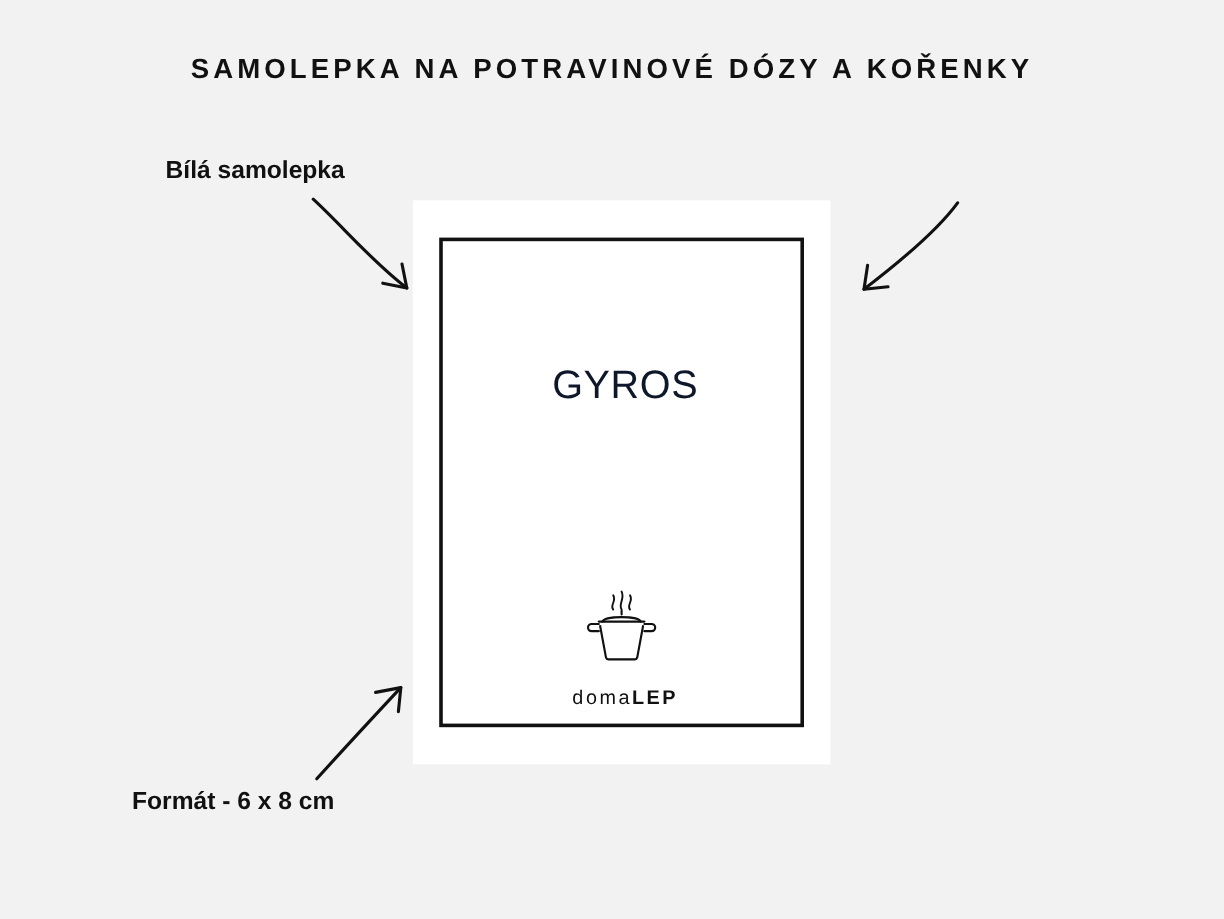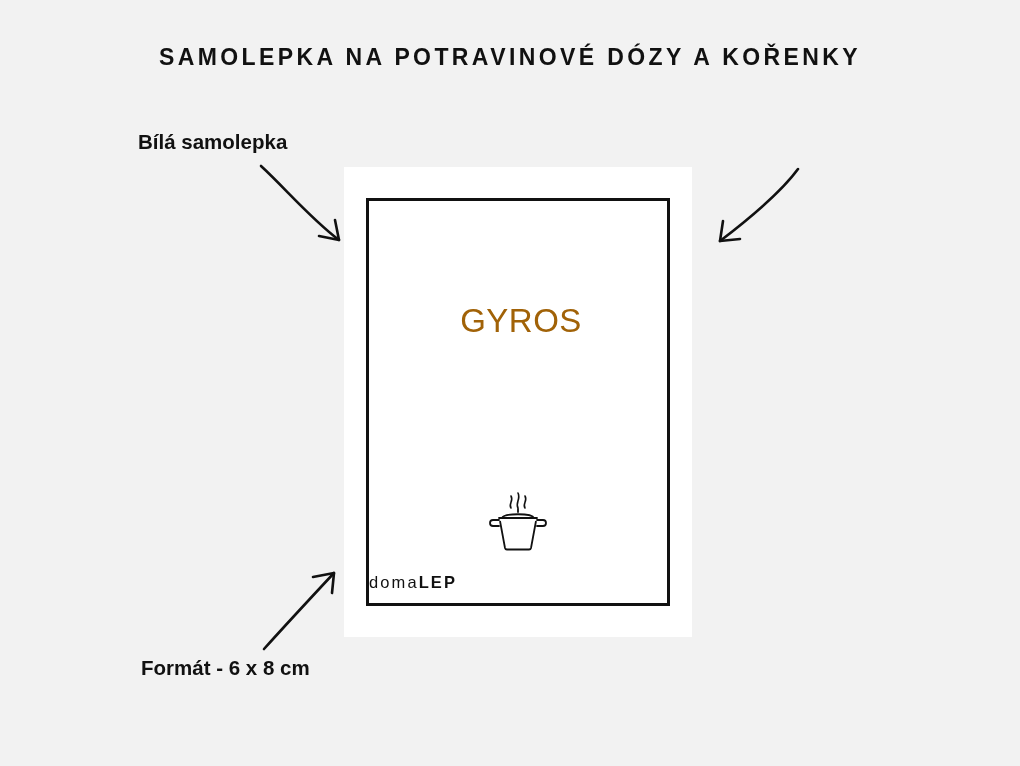--- a/index.html
+++ b/index.html
@@ -40,21 +40,21 @@
     position: absolute;
     font-size: 20.5px;
     color: #111;
     white-space: nowrap;
   }
   .annot b { font-weight: bold; }
   .annot .light { font-weight: bold; }
 
   .annot-white-label { left: 138px; top: 130px; }
   .annot-black-label { left: 622px; top: 130px; }
-  .annot-format-label { left: 110px; top: 656px; margin-left: 31px; }
+  .annot-format-label { left: 110px; top: 656px; }
 
   .annot-footer {
     position: absolute;
     left: 637px;
     top: 692px;
     font-size: 17.5px;
     letter-spacing: 2.2px;
     color: #1a1a1a;
     white-space: nowrap;
   }
@@ -97,36 +97,36 @@
   .sticker-name {
     position: absolute;
     left: 0;
     top: 98px;
     width: 304px;
     text-align: center;
     font-size: 33px;
     line-height: 1.33;
     letter-spacing: 0.5px;
     font-weight: normal;
-    color: #a16207;
+    color: #0f172a;
   }
 
   .pot-icon {
     position: absolute;
     left: 50%;
     top: 286px;
     transform: translateX(-50%);
   }
 
   .brand {
     position: absolute;
     left: 0;
     top: 372px;
     width: 304px;
-    text-align: left;
+    text-align: center;
     font-size: 16.5px;
     letter-spacing: 2.1px;
     color: #111;
   }
   .brand b { font-weight: bold; }
 </style>
 </head>
 <body>
 
 <div class="stage">

